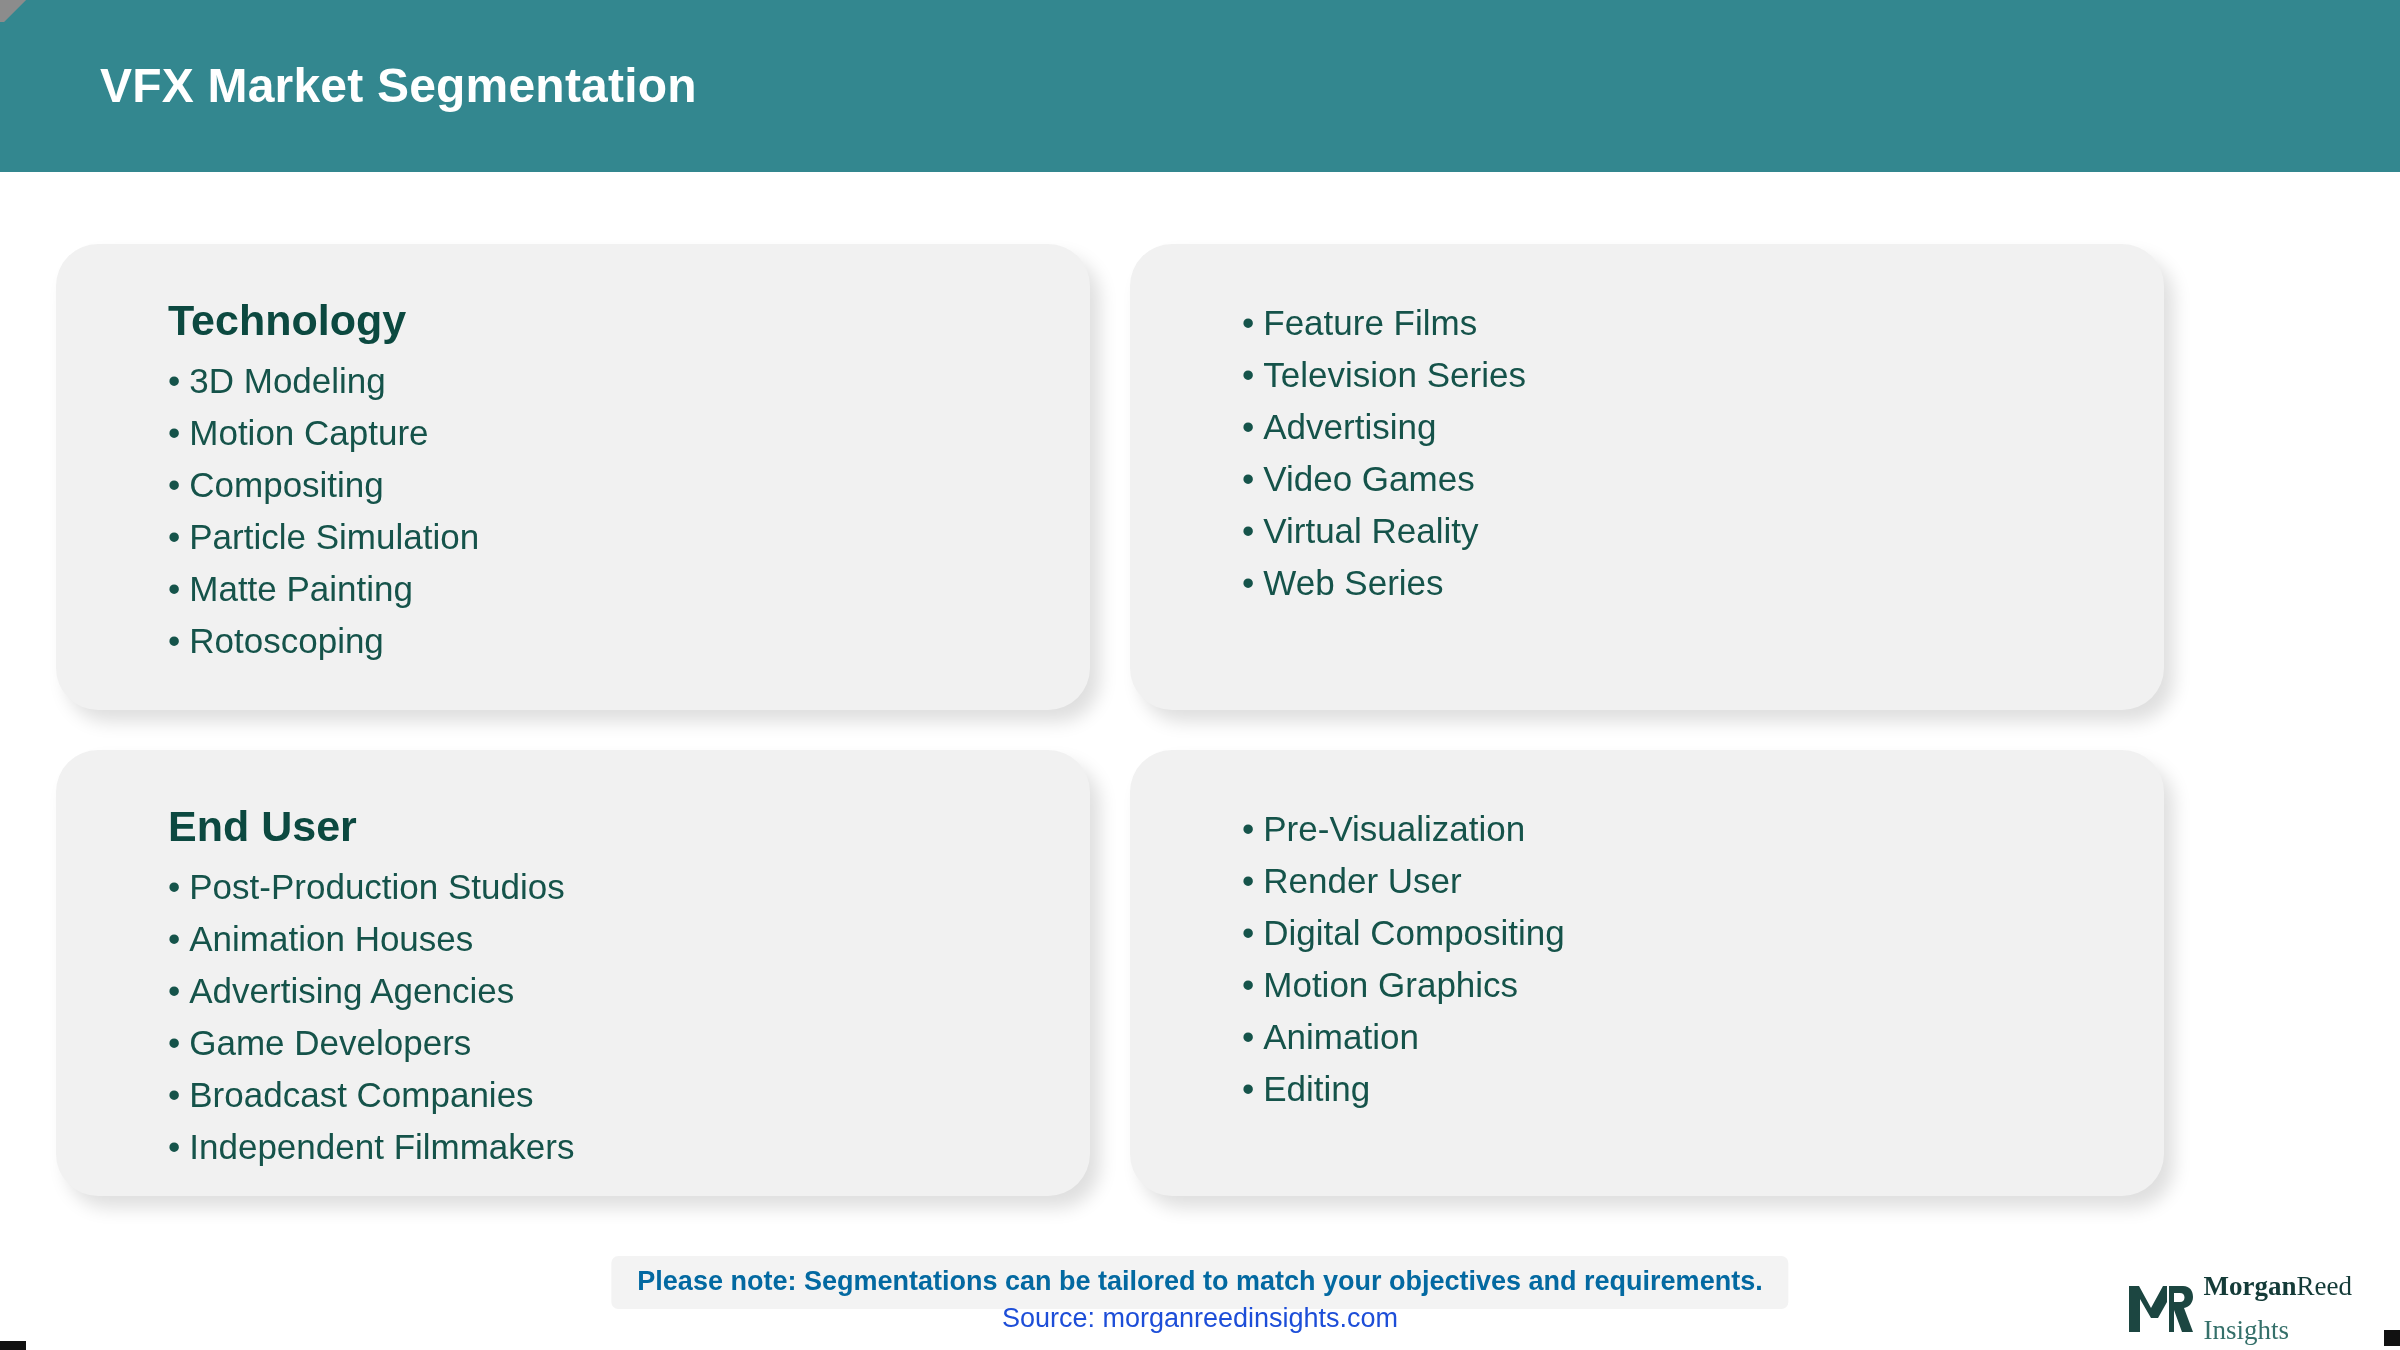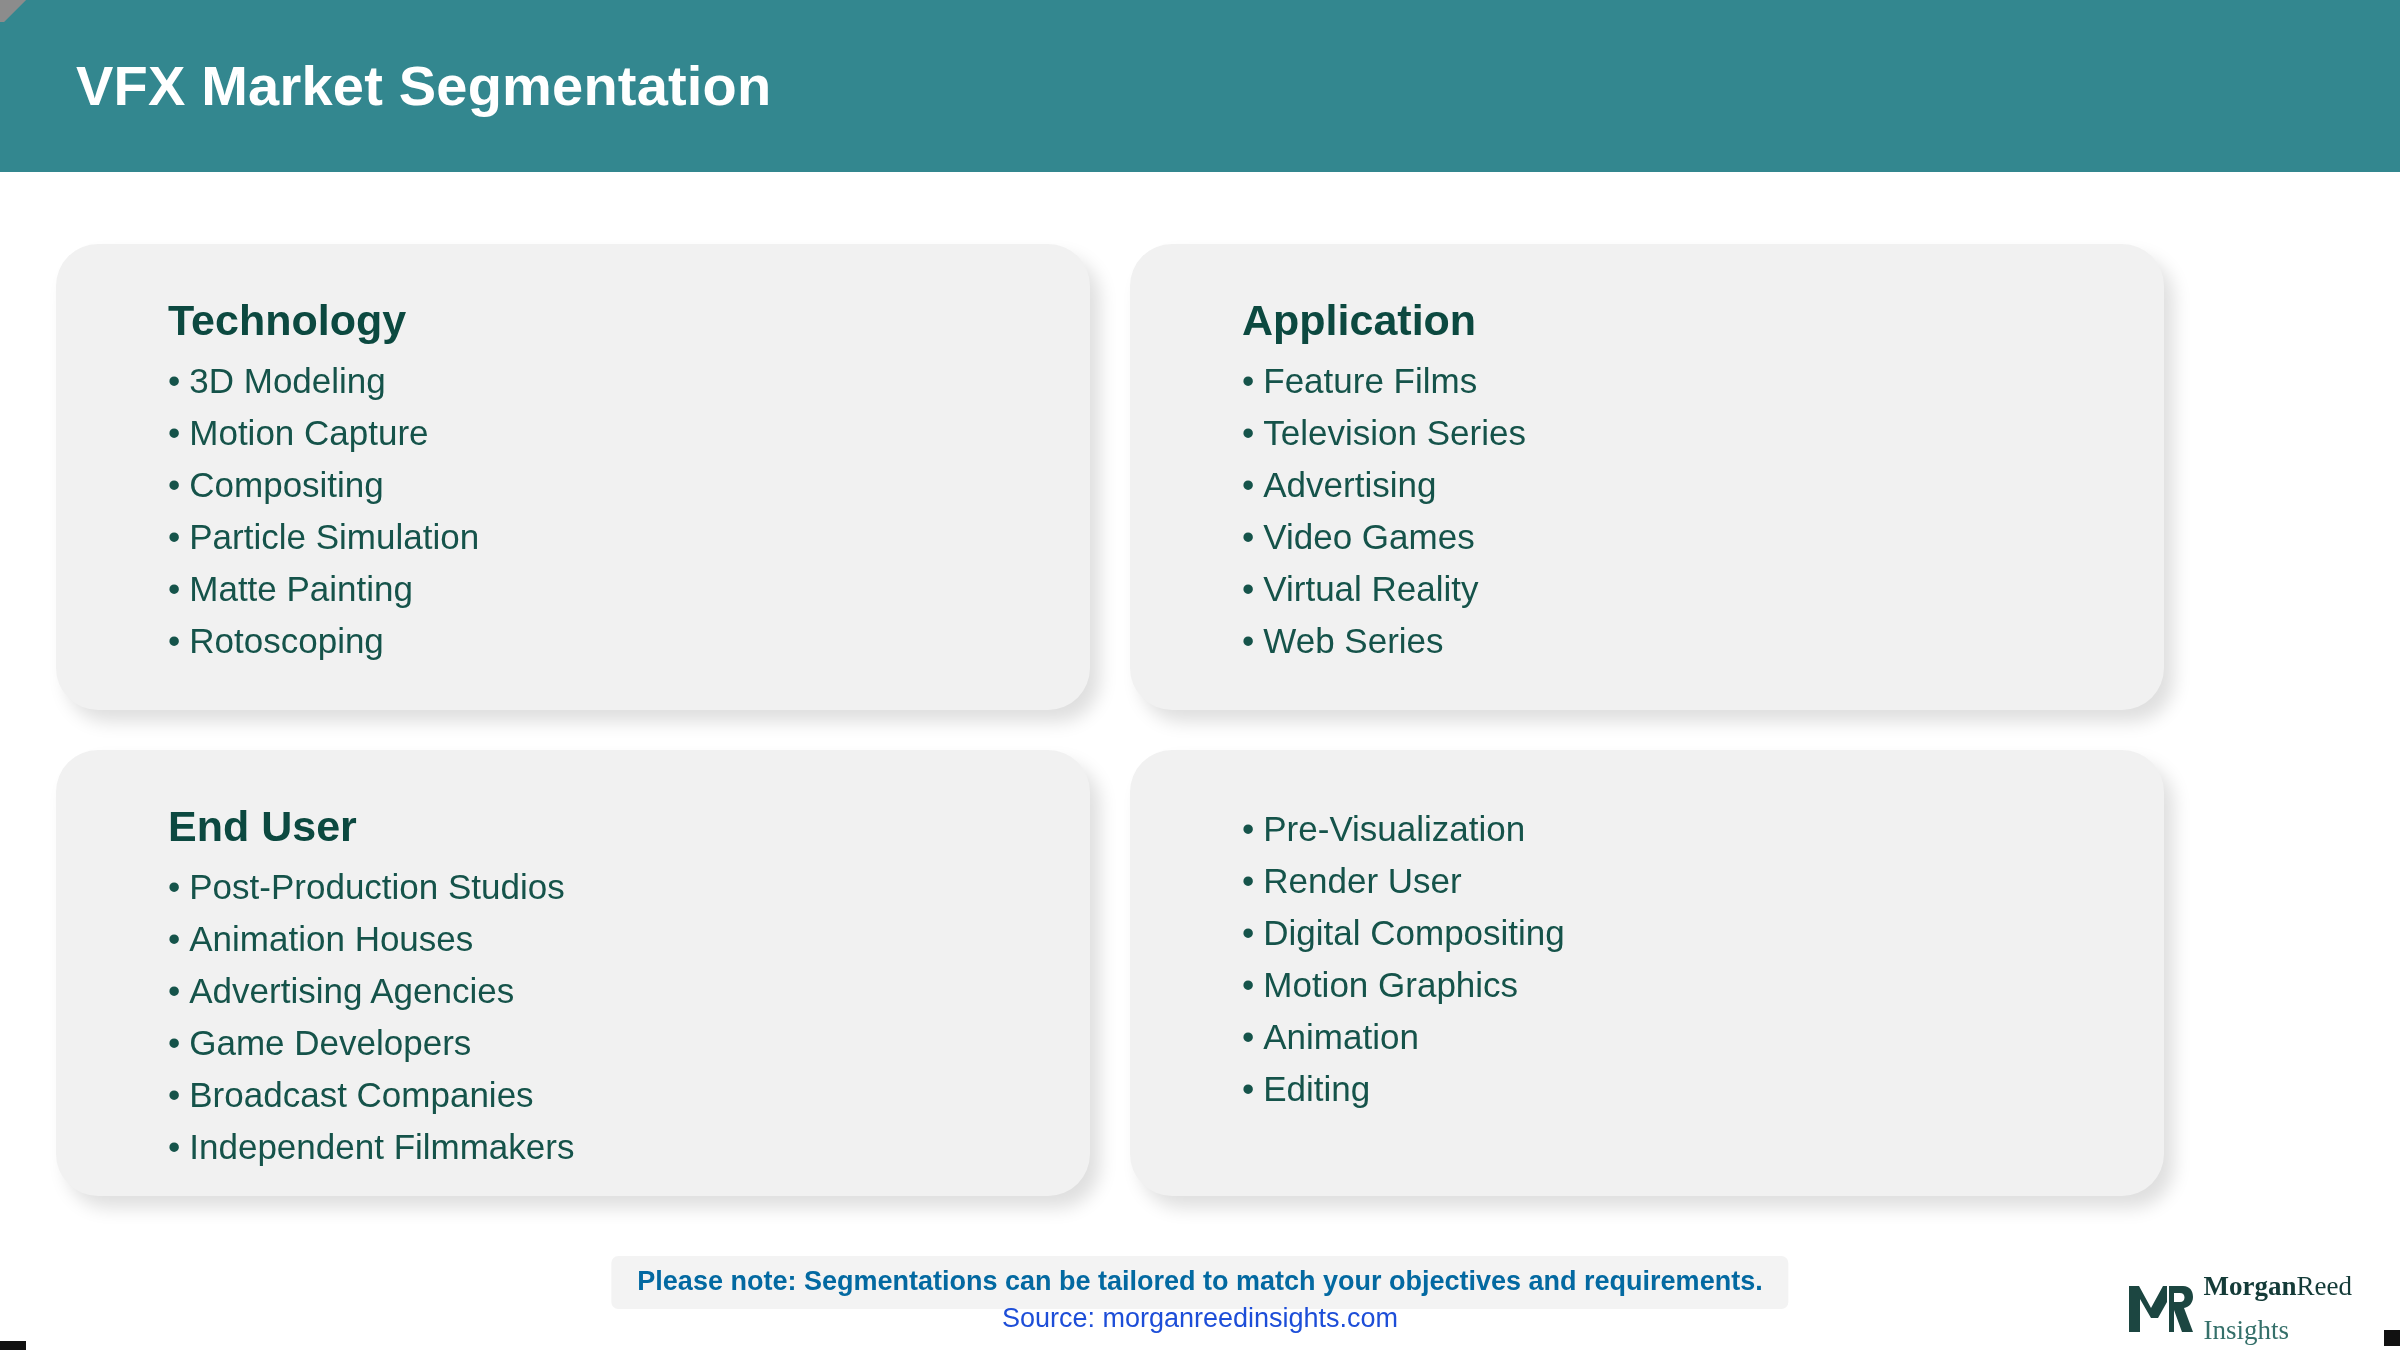--- a/index.html
+++ b/index.html
@@ -24,23 +24,23 @@
     position: absolute;
     left: 0;
     top: 0;
     width: 2400px;
     height: 172px;
     background: #33878F;
     display: flex;
     align-items: center;
   }
   .header-title {
-    margin-left: 76px;
+    margin-left: 100px;
     color: #ffffff;
-    font-size: 56px;
+    font-size: 48px;
     font-weight: 700;
     letter-spacing: 0.2px;
     line-height: 1.1;
   }
   
   .bevel-tl {
     position: absolute;
     left: 0; top: 0;
     width: 34px; height: 22px;
     background: linear-gradient(135deg, #8c8c8c 0%, #8c8c8c 46%, #33878F 47%);
@@ -200,21 +200,20 @@
             <span>Matte Painting</span>
           </li>
         <li>
             <span class="bullet">•</span>
             <span>Rotoscoping</span>
           </li>
       </ul>
     </div>
 
     <div class="card">
-      <div class="card-title">Application</div>
       <ul class="card-list">
         <li>
             <span class="bullet">•</span>
             <span>Feature Films</span>
           </li>
         <li>
             <span class="bullet">•</span>
             <span>Television Series</span>
           </li>
         <li>

